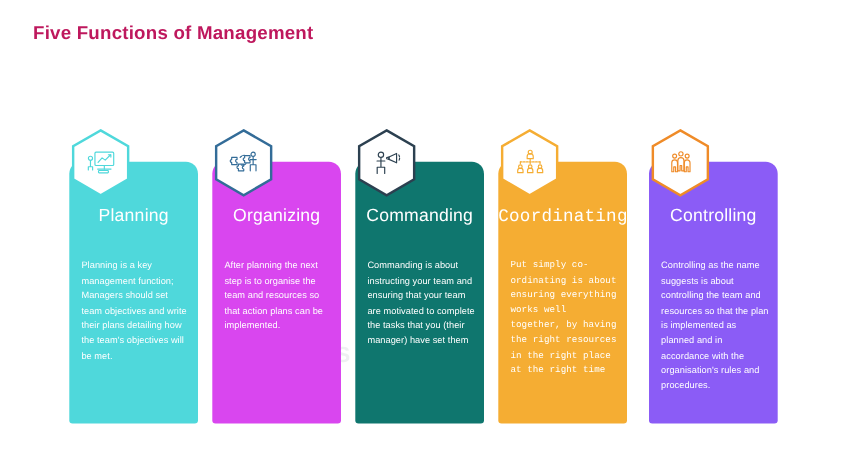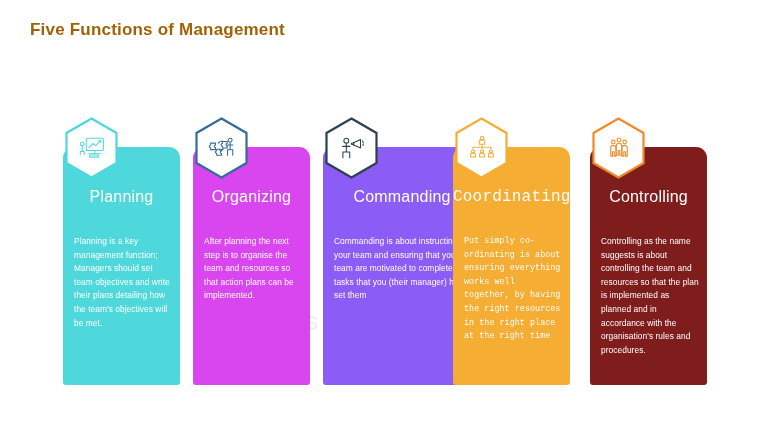--- a/index.html
+++ b/index.html
@@ -119,50 +119,50 @@
     align-items: center;
     justify-content: center;
   }
   .hex-icon svg { width: 26px; height: 26px; overflow: visible; }
 </style>
 </head>
 <body>
 
 <div id="slide" style="background: rgb(255, 255, 255);">
 
-  <div id="slide-title" style="color: #a16207;">Five Functions of Management</div>
+  <div id="slide-title" style="color: #be185d;">Five Functions of Management</div>
 
   <div class="watermark wm-a">FLYSLIDES</div>
   <div class="watermark wm-b">FLYSLIDES</div>
   <div class="watermark wm-c">FLYSLIDE</div>
   <div class="watermark wm-e">FLYSLIDES</div>
 
   <div id="columns">
 
     <div class="column col-0" style="background: rgb(79, 216, 219);">
       <div class="col-title">Planning</div>
       <div class="col-body">Planning is a key management function; Managers should set team objectives and write their plans detailing how the team's objectives will be met.</div>
     </div>
 
     <div class="column col-1" style="background: #d946ef;">
       <div class="col-title">Organizing</div>
       <div class="col-body">After planning the next step is to organise the team and resources so that action plans can be implemented.</div>
     </div>
 
-    <div class="column col-2" style="background: #8b5cf6; padding-left: 41px;">
+    <div class="column col-2" style="background: #0f766e;">
       <div class="col-title">Commanding</div>
       <div class="col-body">Commanding is about instructing your team and ensuring that your team are motivated to complete the tasks that you (their manager) have set them</div>
     </div>
 
     <div class="column col-3" style="background: rgb(245, 173, 51);">
       <div class="col-title">Coordinating</div>
       <div class="col-body">Put simply co-ordinating is about ensuring everything works well together, by having the right resources in the right place at the right time</div>
     </div>
 
-    <div class="column col-4" style="background: #7f1d1d;">
+    <div class="column col-4" style="background: #8b5cf6;">
       <div class="col-title">Controlling</div>
       <div class="col-body">Controlling as the name suggests is about controlling the team and resources so that the plan is implemented as planned and in accordance with the organisation's rules and procedures.</div>
     </div>
 
     <div class="hex hex-0">
       <svg viewBox="0 0 55 62">
         <polygon points="27.5,1.5 52.5,16 52.5,46 27.5,60.5 2.5,46 2.5,16" fill="#ffffff" stroke="#4fd8db" stroke-width="2.2"></polygon>
       </svg>
       <div class="hex-icon">
         <svg viewBox="0 0 32 32" fill="none" stroke="#4fd8db" stroke-width="1.3" stroke-linecap="round" stroke-linejoin="round">

